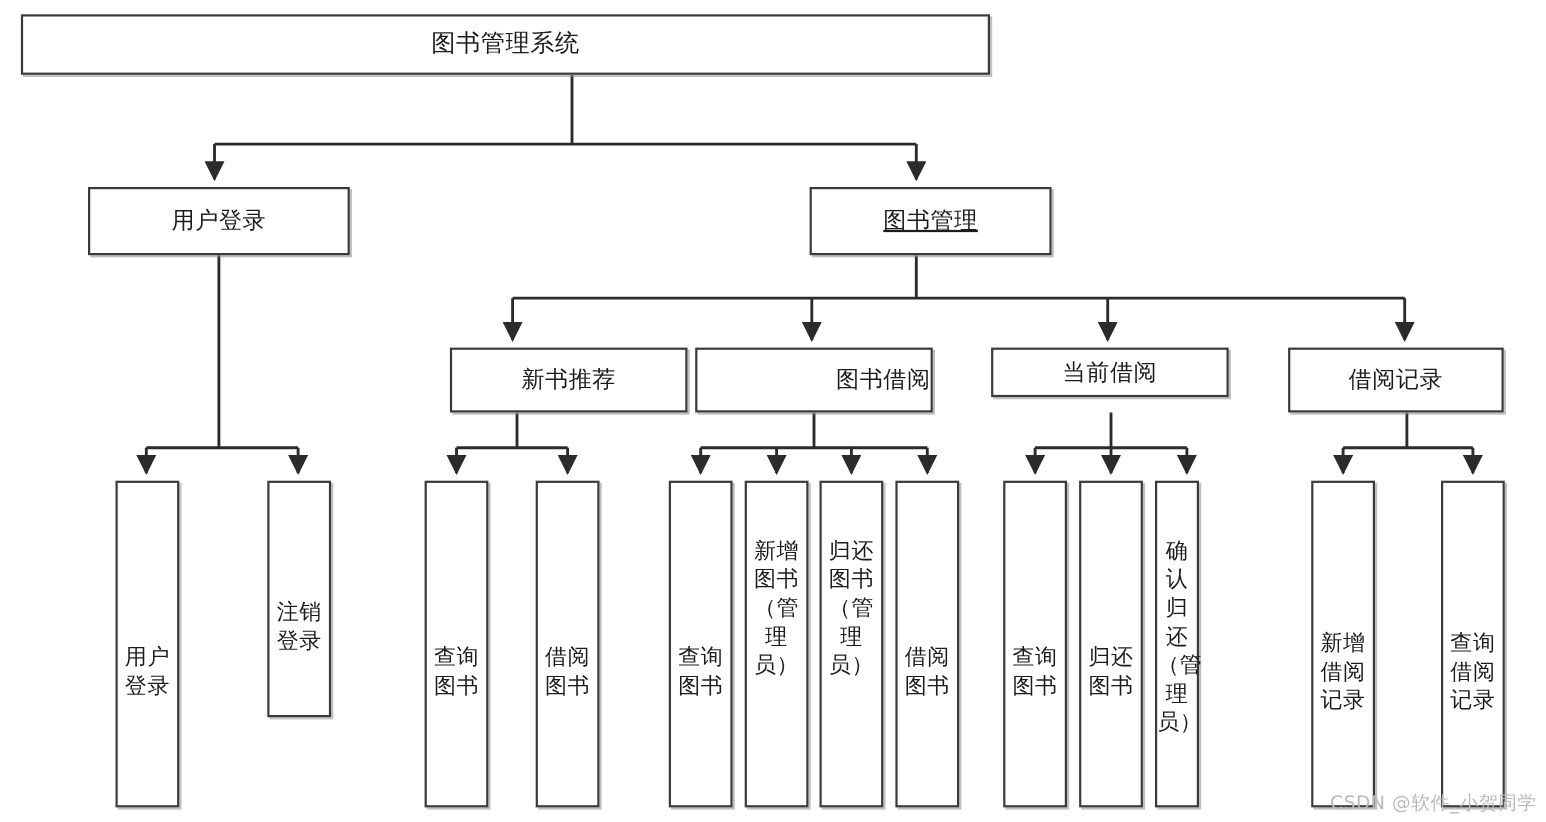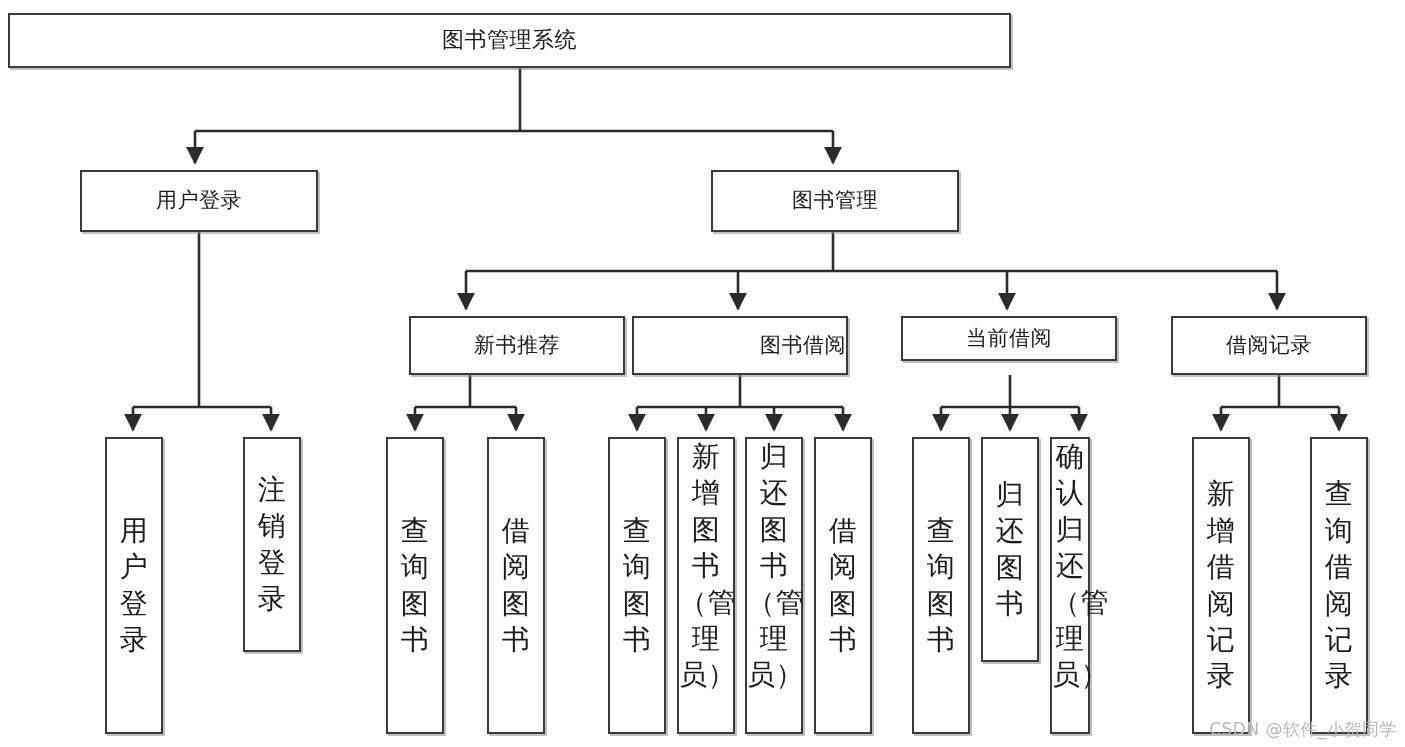--- a/index.html
+++ b/index.html
@@ -50,25 +50,26 @@
   .node-box.root .node-label {
     font-size: 22px;
   }
   
   .node-box.vert {
     align-items: flex-start;
     justify-content: center;
     padding-top: 0;
   }
   .node-box.vert .node-label {
-    font-size: 28px;
+    font-size: 20px;
     line-height: 1.30;
     width: 100%;
     word-break: break-all;
     white-space: normal;
+    margin-top: 48px;
   }
   .node-box.vert.centered {
     align-items: center;
   }
   #watermark {
     position: absolute;
     right: 8px;
     bottom: 6px;
     font-size: 17px;
     color: #b9b9b9;
@@ -139,28 +140,28 @@
 
       <g>
         <path d="M 1279 375 L 1279 407"></path>
         <path d="M 1221 407 L 1339 407"></path>
         <path d="M 1221 407 L 1221 430" marker-end="url(#arrow)"></path>
         <path d="M 1339 407 L 1339 430" marker-end="url(#arrow)"></path>
       </g>
     </g>
   </svg>
 
-  <div class="node-box root horiz" style="left:8px; top:13px; width:1003px; height:55px;">
+  <div class="node-box root horiz" style="left:19px; top:13px; width:881px; height:55px;">
     <span class="node-label">图书管理系统</span>
   </div>
 
   <div class="node-box horiz" style="left:80px; top:170px; width:238px; height:62px;">
     <span class="node-label">用户登录</span>
   </div>
-  <div class="node-box horiz" style="left:711px; top:170px; width:248px; height:62px;">
+  <div class="node-box horiz" style="left:736px; top:170px; width:220px; height:62px;text-decoration:underline;">
     <span class="node-label">图书管理</span>
   </div>
 
   <div class="node-box horiz" style="left:362px; top:316px; width:216px; height:59px;margin-left:47px;">
     <span class="node-label">新书推荐</span>
   </div>
   <div class="node-box horiz" style="left:632px; top:316px; width:216px; height:59px;justify-content:flex-end;">
     <span class="node-label">图书借阅</span>
   </div>
   <div class="node-box horiz" style="left:901px; top:316px; width:216px; height:45px;">
@@ -193,21 +194,21 @@
   <div class="node-box vert" style="left:745px; top:437px; width:58px; height:297px;">
     <span class="node-label">归还图书（管理员）</span>
   </div>
   <div class="node-box vert centered" style="left:814px; top:437px; width:58px; height:297px;">
     <span class="node-label">借阅图书</span>
   </div>
 
   <div class="node-box vert centered" style="left:912px; top:437px; width:58px; height:297px;">
     <span class="node-label">查询图书</span>
   </div>
-  <div class="node-box vert centered" style="left:981px; top:437px; width:58px; height:225px;">
+  <div class="node-box vert centered" style="left:981px; top:437px; width:58px; height:297px;">
     <span class="node-label">归还图书</span>
   </div>
   <div class="node-box vert" style="left:1050px; top:437px; width:40px; height:297px;">
     <span class="node-label">确认归还（管理员）</span>
   </div>
 
   <div class="node-box vert centered" style="left:1192px; top:437px; width:58px; height:297px;">
     <span class="node-label">新增借阅记录</span>
   </div>
   <div class="node-box vert centered" style="left:1310px; top:437px; width:58px; height:297px;">

